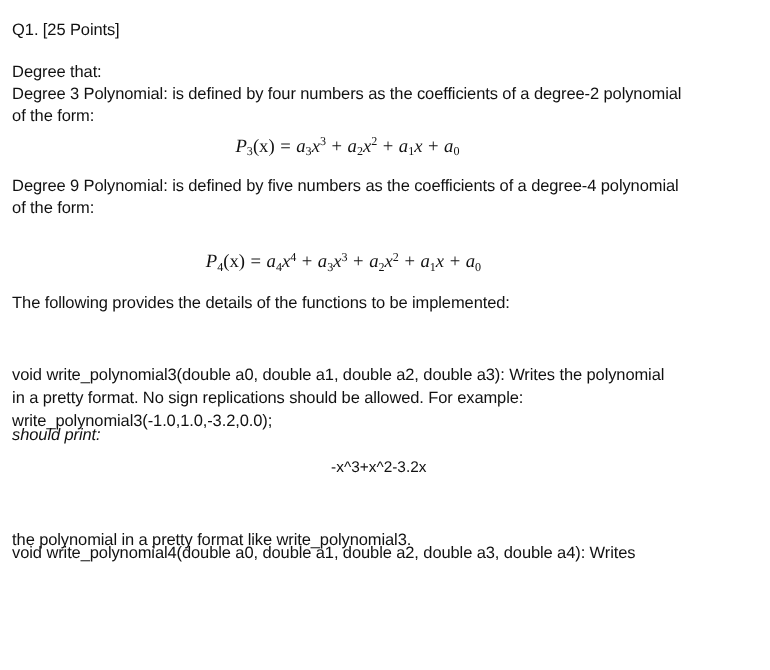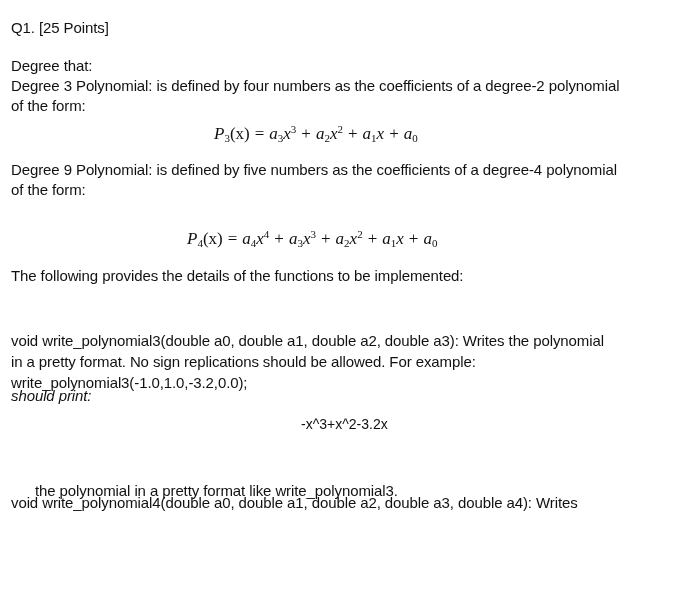--- a/index.html
+++ b/index.html
@@ -54,14 +54,14 @@
     <span class="b">void write_polynomial3(double a0, double a1, double a2, double a3)</span><span>: Writes the polynomial</span>
   </div>
   <div class="line" style="top:352px;">in a pretty format. No sign replications should be allowed. For example:</div>
   <div class="line" style="top:373px;">write_polynomial3(-1.0,1.0,-3.2,0.0);</div>
   <div class="line" style="top:386px;font-style:italic;">should print:</div>
   <div class="code-out" style="top:414px; left:289px;margin-left:12px;">-x^3+x^2-3.2x</div>
 
   <div class="line" style="top:460px;margin-top:33px;">
     <span class="b">void write_polynomial4(double a0, double a1, double a2, double a3, double a4)</span><span>: Writes</span>
   </div>
-  <div class="line" style="top:481px;margin-left:24px;">the polynomial in a pretty format like write_polynomial3.</div>
+  <div class="line" style="top:481px;">the polynomial in a pretty format like write_polynomial3.</div>
 </div>
 
 </body></html>

